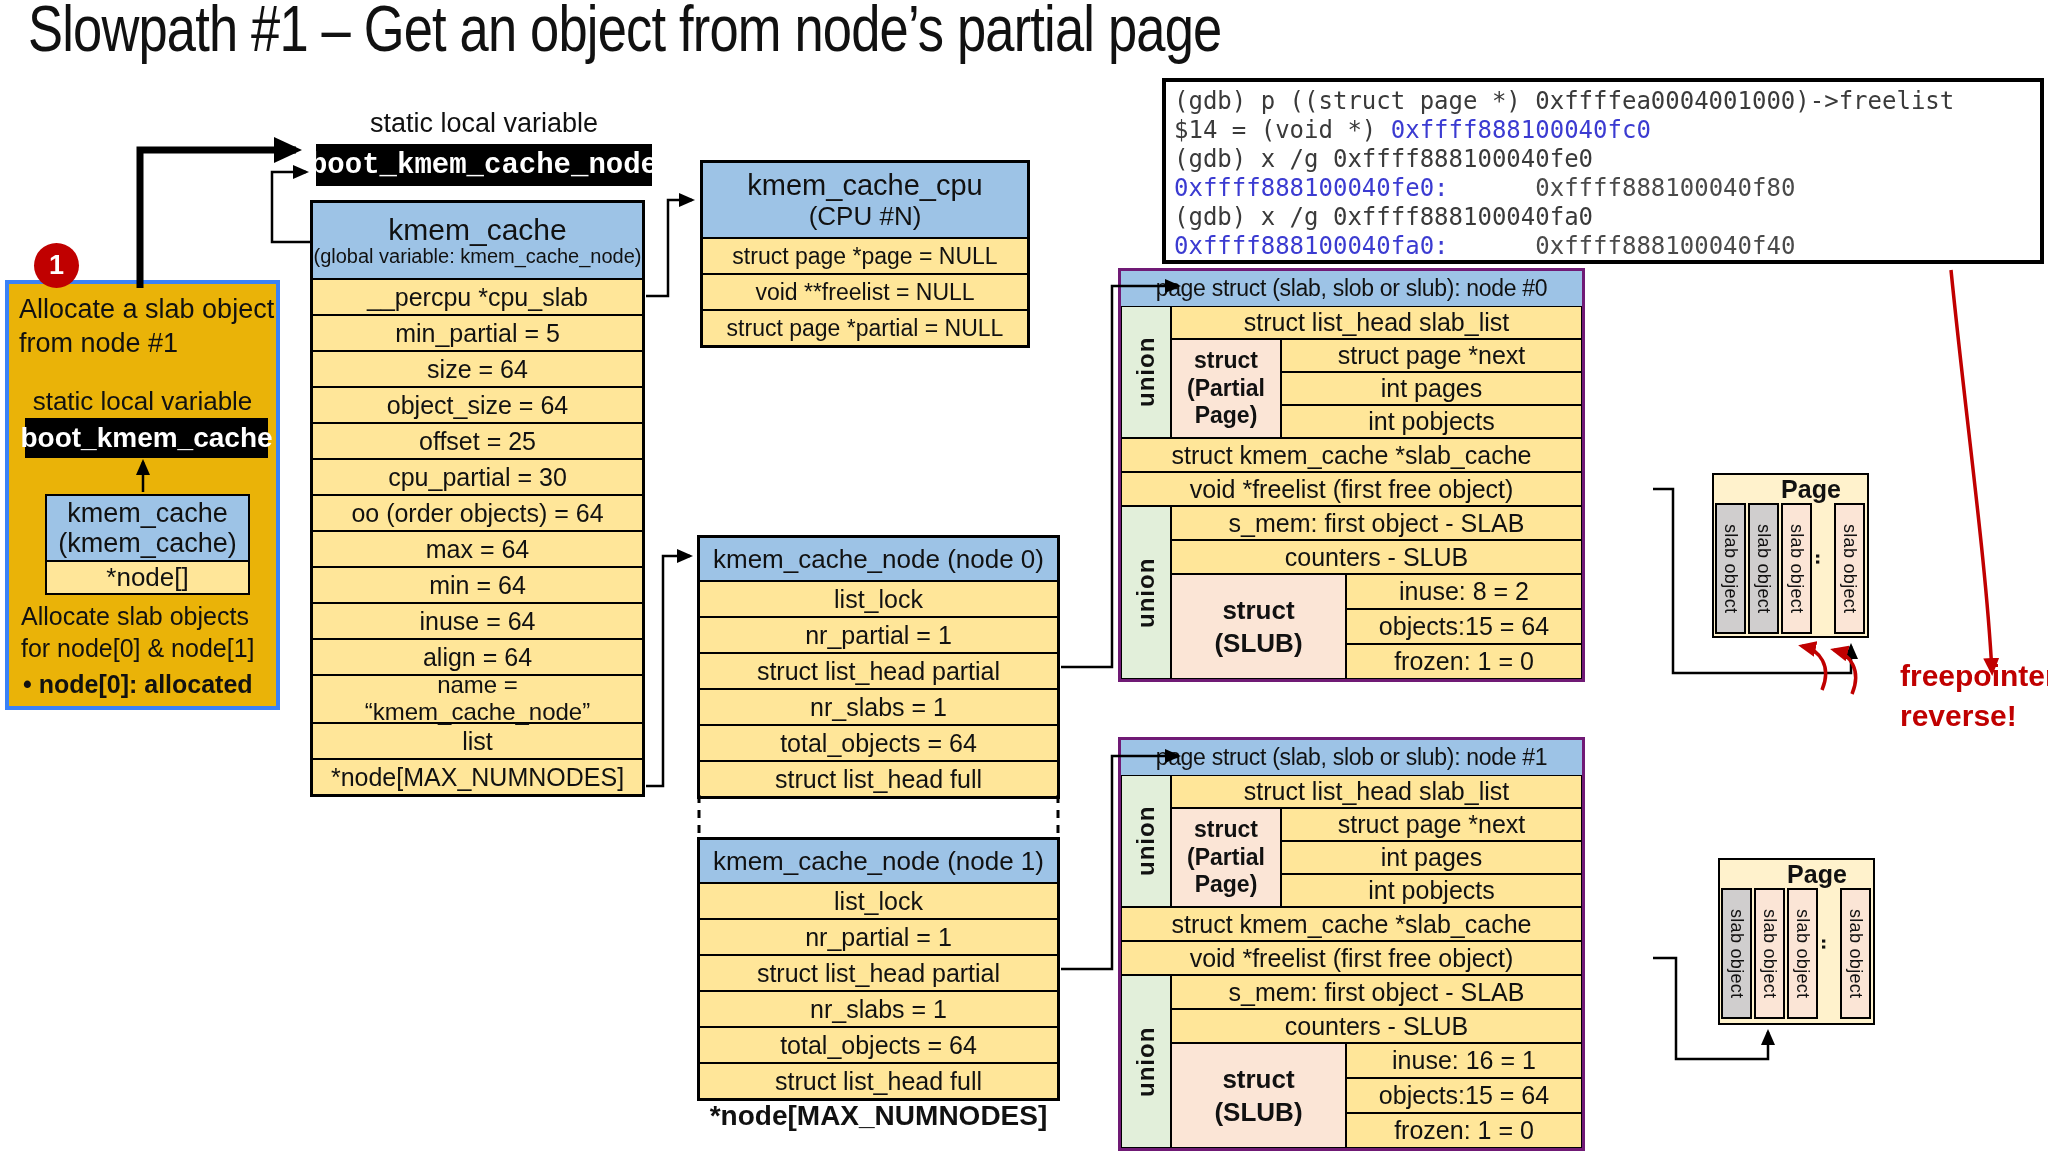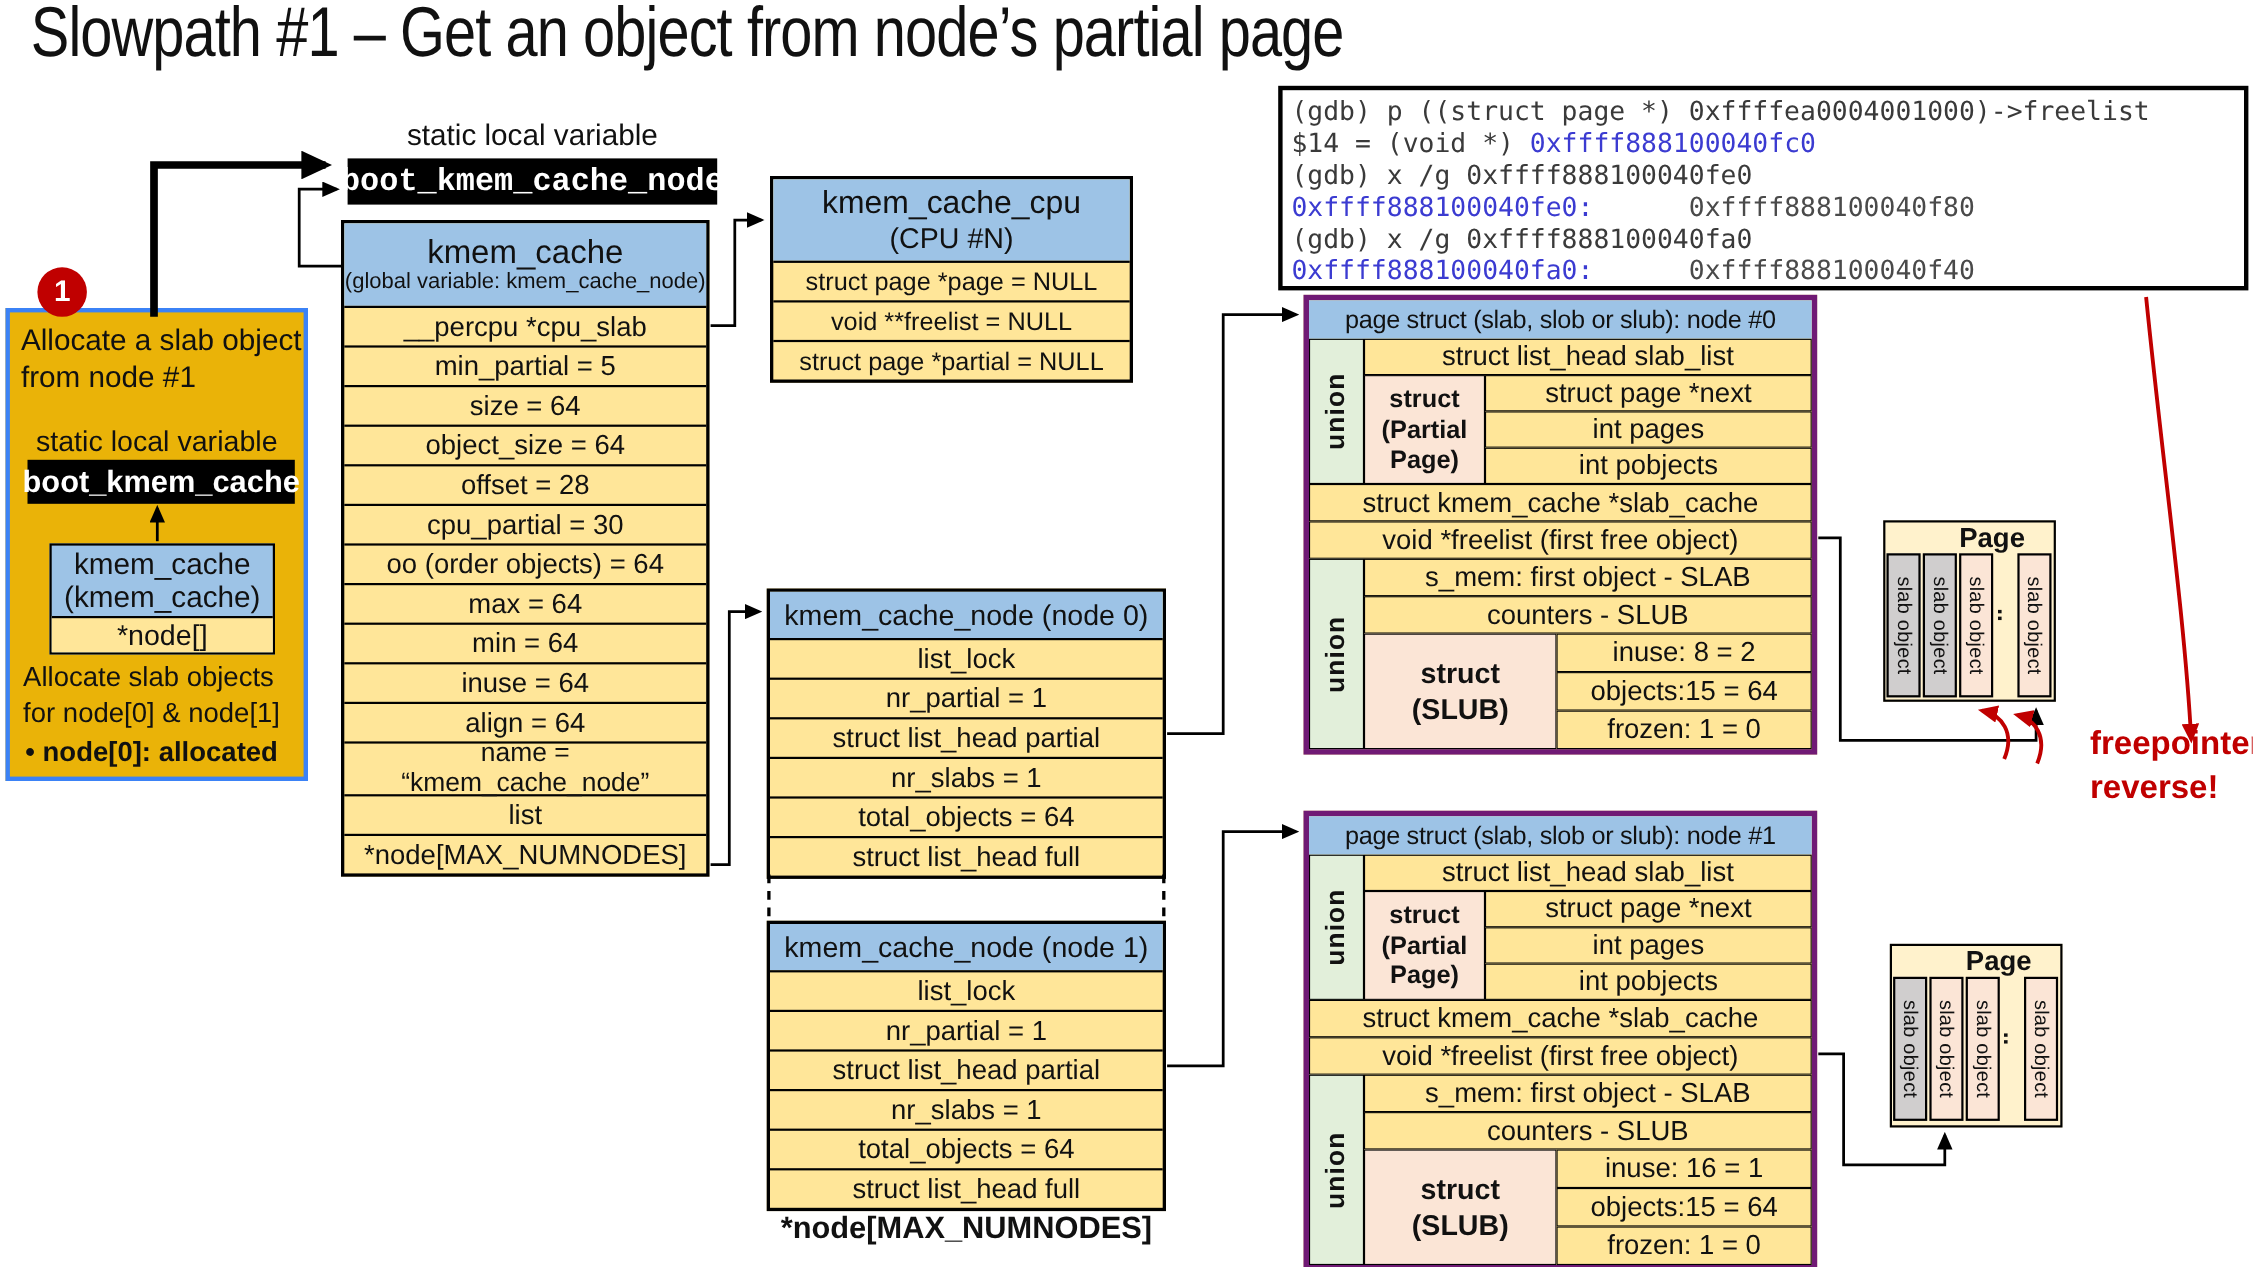--- a/index.html
+++ b/index.html
@@ -34,21 +34,21 @@
   #cpu .hdr{height:74px;}
   #cpu .t1{font-size:29px;} #cpu .t2{font-size:26px;}
   #cpu .row{height:36px;font-size:23px;}
 
   .ntbl{width:363px;left:697px;}
   #node0{top:535px;} #node1{top:837px;}
   .ntbl .hdr{height:42px;font-size:26px;}
   .ntbl .row{height:36px;font-size:25px;}
 
   
-  .ptbl{position:absolute;left:1185px;width:467px;border:5px solid #701a75;box-sizing:border-box;background:#FFE699;}
+  .ptbl{position:absolute;left:1118px;width:467px;border:3px solid #701a75;box-sizing:border-box;background:#FFE699;}
   #page0{top:268px;} #page1{top:737px;}
   .ptbl .hdr{height:35px;font-size:23px;letter-spacing:-.3px;}
   .pgrid{display:grid;}
   .u1{grid-template-columns:50px 110px 1fr;grid-template-rows:33px 33px 33px 33px;}
   .u2{grid-template-columns:50px 175px 1fr;grid-template-rows:34px 34px 35px 35px 35px;}
   .c{border:1.5px solid #000;display:flex;align-items:center;justify-content:center;
      box-sizing:border-box;background:#FFE699;font-size:25px;}
   .uc{grid-column:1;background:#E2EFDA;font-weight:bold;font-size:24px;
       writing-mode:vertical-rl;transform:rotate(180deg);letter-spacing:1px;}
   .u1 .uc{grid-row:1/5;} .u2 .uc{grid-row:1/6;}
@@ -139,21 +139,21 @@
 
   <div id="kc" class="tbl">
     <div class="hdr">
       <div class="t1">kmem_cache</div>
       <div class="t2">(global variable: kmem_cache_node)</div>
     </div>
     <div class="row">__percpu *cpu_slab</div>
     <div class="row">min_partial = 5</div>
     <div class="row">size = 64</div>
     <div class="row">object_size = 64</div>
-    <div class="row">offset = 28</div>
+    <div class="row">offset = 25</div>
     <div class="row">cpu_partial = 30</div>
     <div class="row">oo (order objects) = 64</div>
     <div class="row">max = 64</div>
     <div class="row">min = 64</div>
     <div class="row">inuse = 64</div>
     <div class="row">align = 64</div>
     <div class="row dbl">
       <div>name =</div>
       <div>“kmem_cache_node”</div>
     </div>

